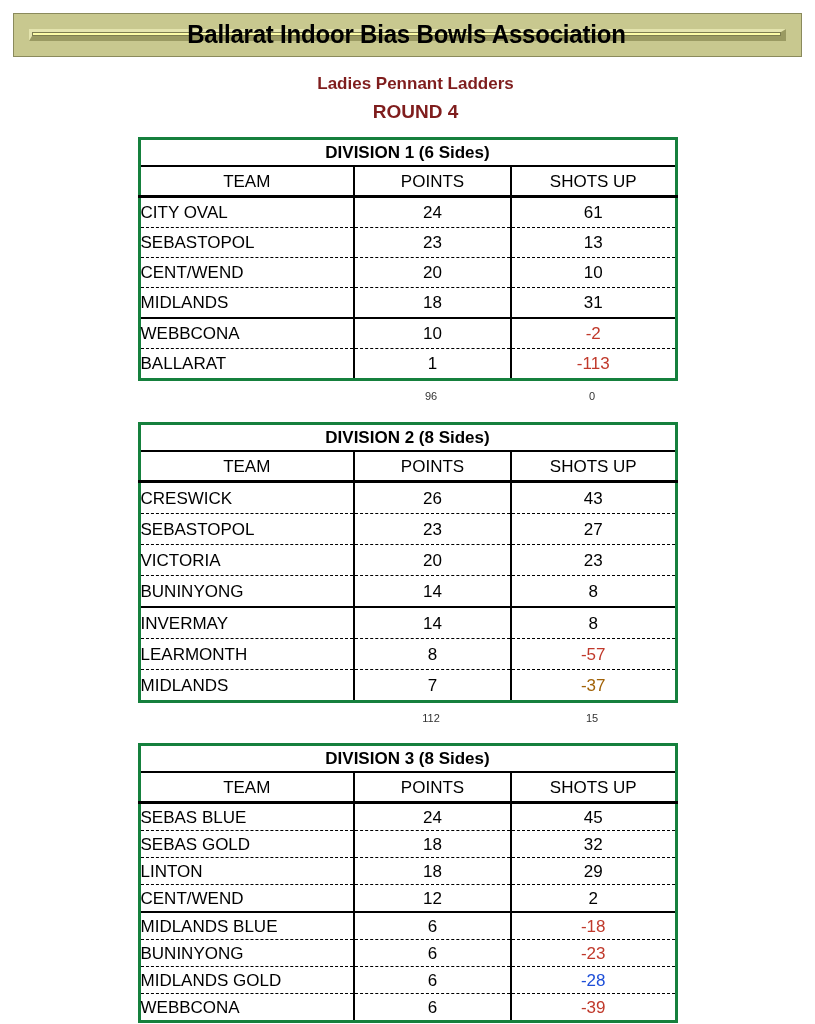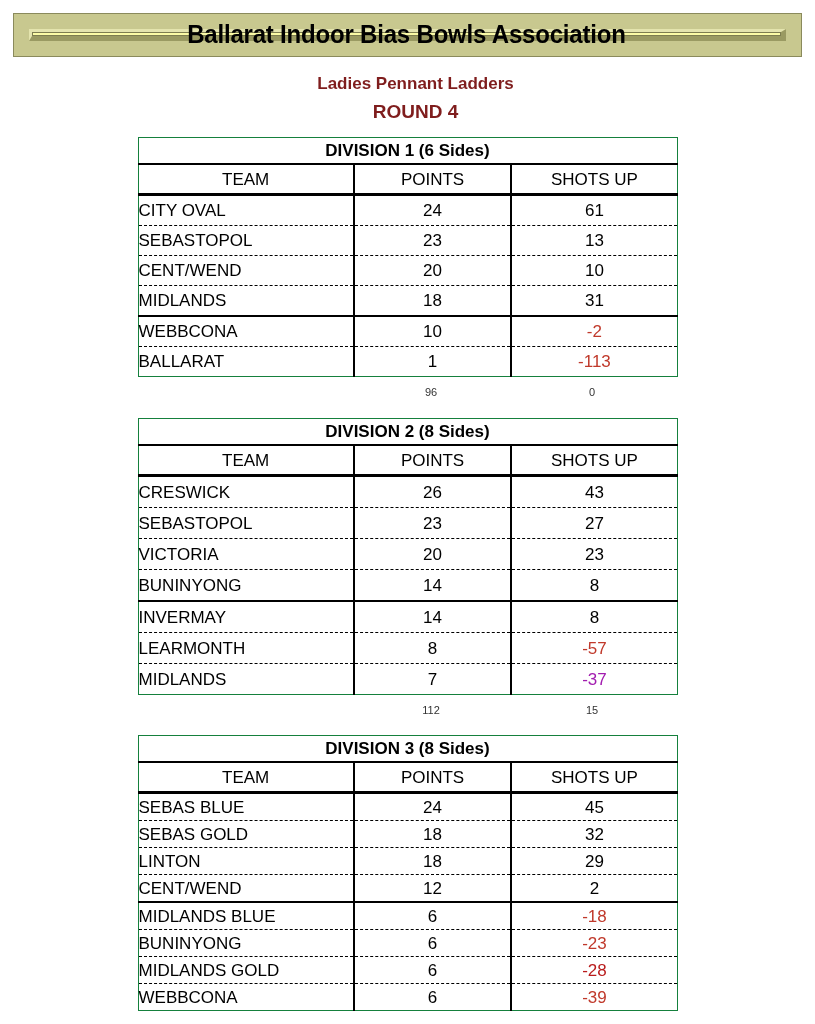--- a/index.html
+++ b/index.html
@@ -73,21 +73,21 @@
     margin: 0 auto;
   }
   #block-0 { margin-top: 14px; }
   #block-1 { margin-top: 20px; }
   #block-2 { margin-top: 19px; }
 
   table.ladder {
     width: 100%;
     border-collapse: collapse;
     table-layout: fixed;
-    border: 1px solid #15803d;
+    border: 3px solid #15803d;
     background: #fff;
   }
   table.ladder col.c-team   { width: 215px; }
   table.ladder col.c-points { width: 157px; }
   table.ladder col.c-shots  { width: 165px; }
 
   table.ladder td {
     padding: 0;
     font-size: 17px;
     line-height: 1;
@@ -260,21 +260,21 @@
             <td class="num last">8</td>
           </tr>
           <tr class="team-row">
             <td class="team-name">LEARMONTH</td>
             <td class="num">8</td>
             <td class="num last neg" style="color: rgb(192, 57, 43);">-57</td>
           </tr>
           <tr class="team-row final">
             <td class="team-name">MIDLANDS</td>
             <td class="num">7</td>
-            <td class="num last neg" style="color: #a21caf;">-37</td>
+            <td class="num last neg" style="color: #a16207;">-37</td>
           </tr>
         </tbody>
       </table>
     </div>
     <div class="totals">
       <div class="sp-team"></div>
       <div class="sp-points">112</div>
       <div class="sp-shots">15</div>
     </div>
     <div class="ladder-block" id="block-2">
@@ -319,21 +319,21 @@
             <td class="num last neg" style="color: rgb(192, 57, 43);">-18</td>
           </tr>
           <tr class="team-row">
             <td class="team-name">BUNINYONG</td>
             <td class="num">6</td>
             <td class="num last neg" style="color: rgb(192, 57, 43);">-23</td>
           </tr>
           <tr class="team-row">
             <td class="team-name">MIDLANDS GOLD</td>
             <td class="num">6</td>
-            <td class="num last neg" style="color: #b91c1c; text-align: center;">-28</td>
+            <td class="num last neg" style="color: #1d4ed8; text-align: center;">-28</td>
           </tr>
           <tr class="team-row final">
             <td class="team-name">WEBBCONA</td>
             <td class="num">6</td>
             <td class="num last neg" style="color: rgb(192, 57, 43);">-39</td>
           </tr>
         </tbody>
       </table>
     </div>
     <div class="totals"></div>

